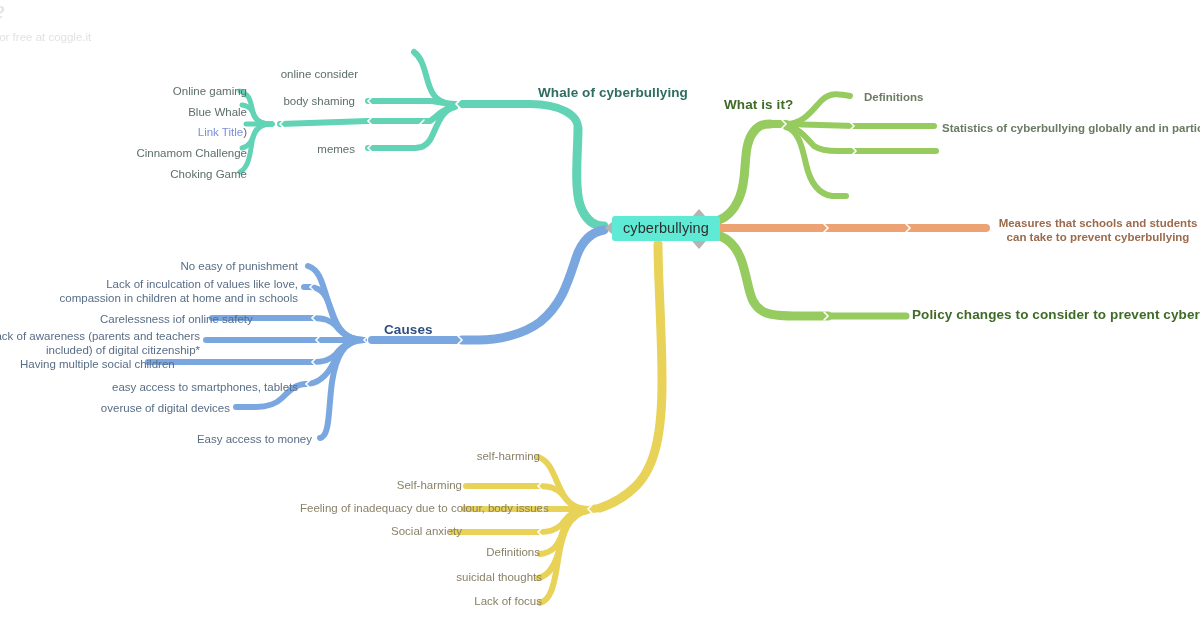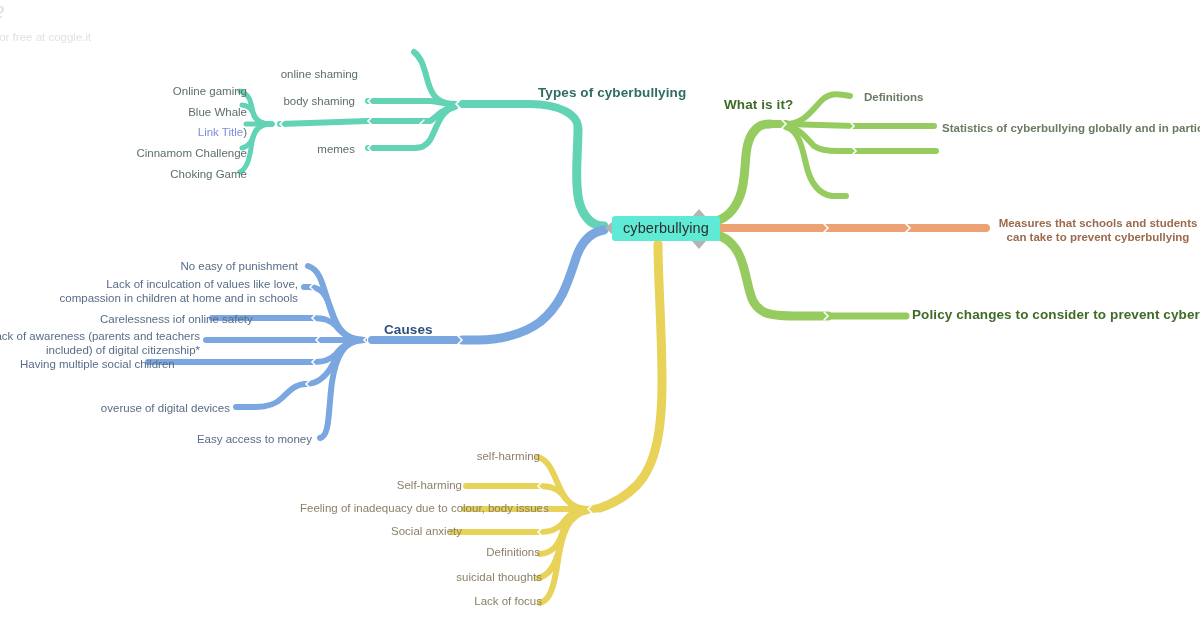--- a/index.html
+++ b/index.html
@@ -210,23 +210,23 @@
       <path d="M542,528 L538,532 L542,536"></path>
     </g>
   </svg>
 
   <div class="central-arrow ca-top"></div>
   <div class="central-arrow ca-bot"></div>
   <div class="central-arrow ca-left"></div>
   <div class="central-arrow ca-right"></div>
   <div class="central">cyberbullying</div>
 
-  <div class="node title t-teal" style="left:538px;top:85px;">Types of cyberbullying</div>
-
-  <div class="node leaf l-teal ra" style="left:258px;top:67px;width:100px;">online shaming</div>
+  <div class="node title t-teal" style="left:538px;top:85px;">Whale of cyberbullying</div>
+
+  <div class="node leaf l-teal ra" style="left:258px;top:67px;width:100px;">online consider</div>
   <div class="node leaf l-teal ra" style="left:245px;top:94px;width:110px;">body shaming</div>
   <div class="node leaf l-teal ra" style="left:275px;top:142px;width:80px;">memes</div>
 
   <div class="node leaf l-teal ra" style="left:137px;top:84px;width:110px;">Online gaming</div>
   <div class="node leaf l-teal ra" style="left:137px;top:105px;width:110px;">Blue Whale</div>
   <div class="node leaf ra" style="left:137px;top:125px;width:110px;color:#5d6f6b;"><span class="link">Link Title</span><span>)</span></div>
   <div class="node leaf l-teal ra" style="left:127px;top:146px;width:120px;">Cinnamom Challenge</div>
   <div class="node leaf l-teal ra" style="left:137px;top:167px;width:110px;text-align:right;">Choking Game</div>
 
   <div class="node title t-green" style="left:724px;top:97px;">What is it?</div>
@@ -239,20 +239,21 @@
 
   <div class="node title t-green" style="left:912px;top:307px;">Policy changes to consider to prevent cyberbullying</div>
 
   <div class="node title t-blue" style="left:384px;top:322px;">Causes</div>
 
   <div class="node leaf l-blue ra" style="left:168px;top:259px;width:130px;">No easy of punishment</div>
   <div class="node leaf l-blue ra wrap" style="left:54px;top:277px;width:244px;">Lack of inculcation of values like love, compassion in children at home and in schools</div>
   <div class="node leaf l-blue ra" style="left:100px;top:312px;width:120px;">Carelessness iof online safety</div>
   <div class="node leaf l-blue ra wrap" style="left:-30px;top:329px;width:230px;">Lack of awareness (parents and teachers included) of digital citizenship*</div>
   <div class="node leaf l-blue ra" style="left:20px;top:357px;width:124px;">Having multiple social children</div>
+  <div class="node leaf l-blue ra" style="left:70px;top:380px;width:228px;">easy access to smartphones, tablets</div>
   <div class="node leaf l-blue ra" style="left:90px;top:401px;width:140px;">overuse of digital devices</div>
   <div class="node leaf l-blue ra" style="left:188px;top:432px;width:124px;">Easy access to money</div>
 
 
   <div class="node leaf l-yellow ra" style="left:448px;top:449px;width:92px;">self-harming</div>
   <div class="node leaf l-yellow ra" style="left:358px;top:478px;width:104px;">Self-harming</div>
   <div class="node leaf l-yellow ra" style="left:300px;top:501px;width:240px;">Feeling of inadequacy due to colour, body issues</div>
   <div class="node leaf l-yellow ra" style="left:348px;top:524px;width:114px;">Social anxiety</div>
   <div class="node leaf l-yellow ra" style="left:440px;top:545px;width:100px;">Definitions</div>
   <div class="node leaf l-yellow ra" style="left:440px;top:570px;width:102px;">suicidal thoughts</div>

